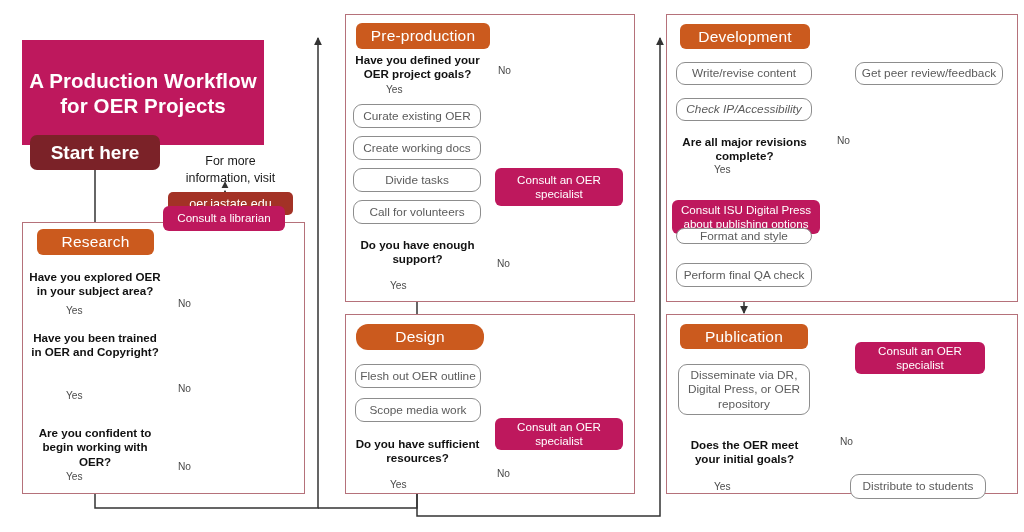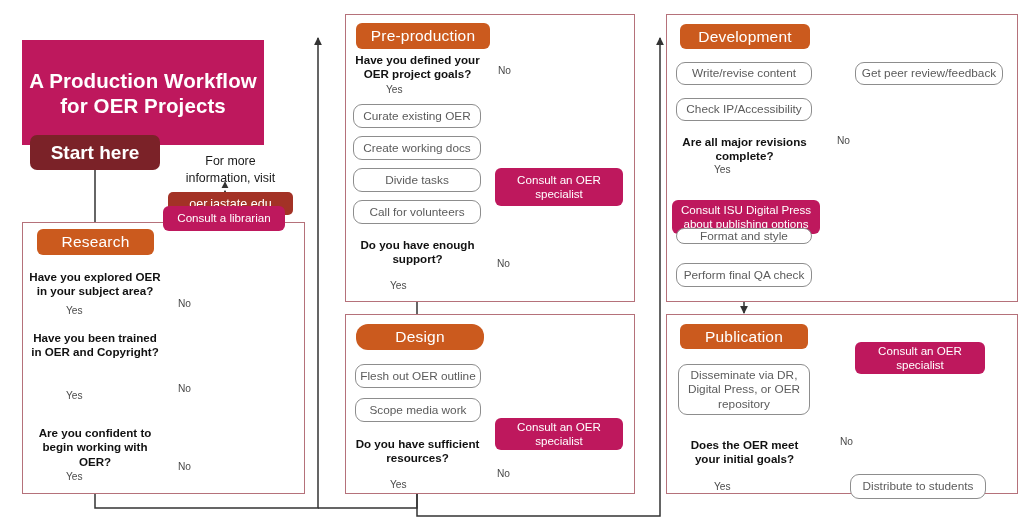--- a/index.html
+++ b/index.html
@@ -244,21 +244,21 @@
       <div>specialist</div>
     </div>
   </div>
 
   <div class="panel" style="left:666px;top:14px;width:352px;height:288px;"></div>
 
   <div class="sect-head" style="left:680px;top:24px;width:130px;height:25px;">Development</div>
 
   <div class="step" style="left:676px;top:62px;width:136px;height:23px;">Write/revise content</div>
   <div class="step" style="left:855px;top:62px;width:148px;height:23px;">Get peer review/feedback</div>
-  <div class="step" style="left:676px;top:98px;width:136px;height:23px;">Check IP/Accessibility</div>
+  <div class="step" style="left:676px;top:98px;width:136px;height:23px;font-style:italic;">Check IP/Accessibility</div>
 
   <div class="q" style="left:672px;top:135px;width:145px;">
     <div>Are all major revisions</div>
     <div>complete?</div>
   </div>
   <div class="lbl" style="left:714px;top:164px;">Yes</div>
   <div class="lbl" style="left:837px;top:135px;">No</div>
 
   <div class="consult" style="left:672px;top:180px;width:148px;height:34px;">
     <div>

